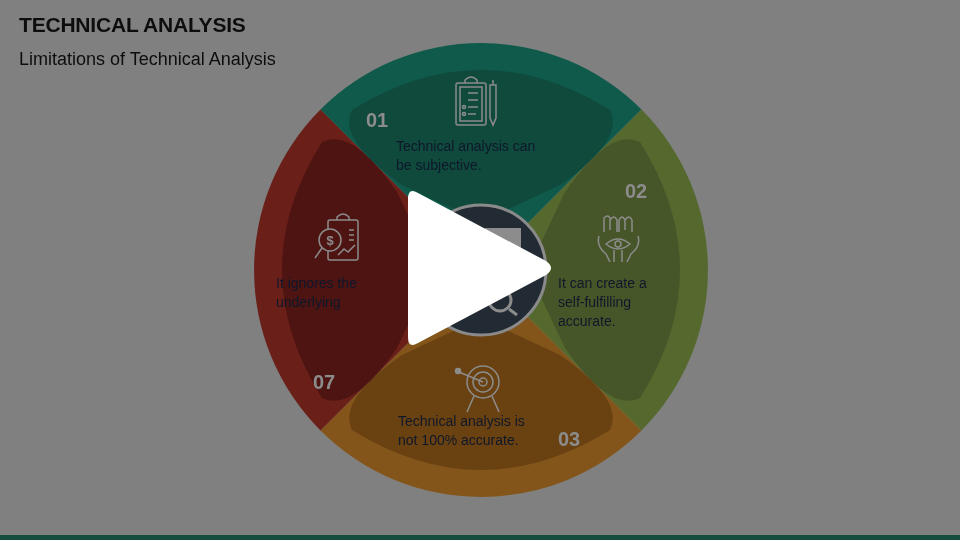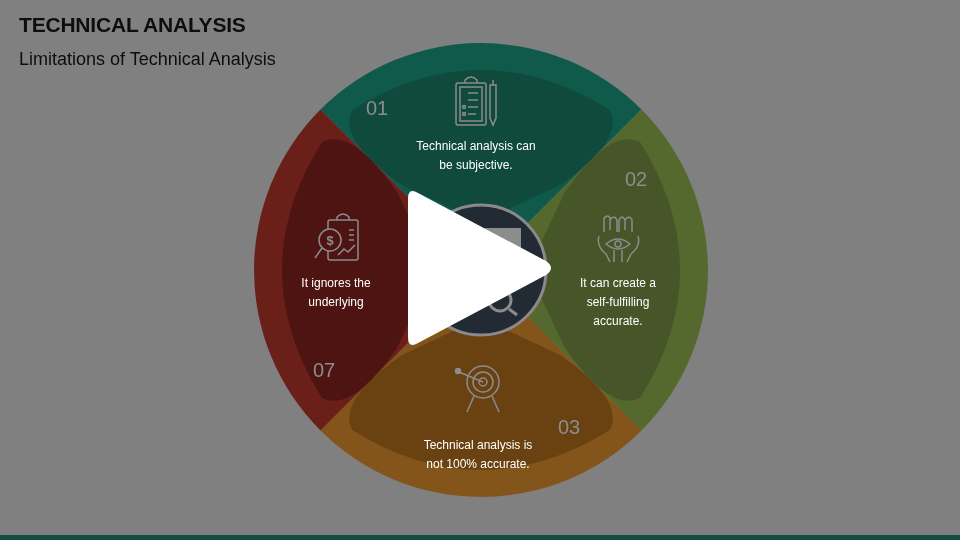--- a/index.html
+++ b/index.html
@@ -3,22 +3,22 @@
 <meta charset="utf-8">
 <style>
   html, body { margin:0; padding:0; }
   body { width:960px; height:540px; overflow:hidden; background:#808080; position:relative;
          font-family:"Liberation Sans", "DejaVu Sans", sans-serif; }
   .slide { position:absolute; inset:0; background:#808080; }
   .title { position:absolute; left:19px; top:13px; font-size:21px; font-weight:bold; color:#0d0d0d; letter-spacing:-0.2px;text-align:center; }
   .subtitle { position:absolute; left:19px; top:49px; font-size:18px; color:#0d0d0d; }
   .bottom-bar { position:absolute; left:0; right:0; bottom:0; height:5px; background:#134d3f; }
   svg.wheel { position:absolute; left:0; top:0; }
-  .seg-text { position:absolute; color:#ffffff; font-size:12px; line-height:19px; text-align:center; }
-  .seg-num { position:absolute; color:#8c8c8c; font-size:20px; font-weight:normal; }
+  .seg-text { position:absolute; color:#0f172a; font-size:14px; line-height:19px; }
+  .seg-num { position:absolute; color:#8c8c8c; font-size:20px; font-weight:bold;margin-top:12px; }
   .play-btn { position:absolute; left:400px; top:183px; width:160px; height:170px; cursor:pointer; }
 </style>
 </head>
 <body>
 
 <div class="slide">
   <div class="title">TECHNICAL ANALYSIS</div>
   <div class="subtitle">Limitations of Technical Analysis</div>
 
   <svg class="wheel" width="960" height="540" viewBox="0 0 960 540">
@@ -96,21 +96,21 @@
     <div>be subjective.</div>
   </div>
 
   <div class="seg-num" style="left:625px;top:168px;">02</div>
   <div class="seg-text" style="left:558px;top:274px;width:120px;">
     <div>It can create a</div>
     <div>self-fulfilling</div>
     <div>accurate.</div>
   </div>
 
-  <div class="seg-text" style="left:398px;top:436px;width:160px;">
+  <div class="seg-text" style="left:398px;top:412px;width:160px;">
     <div>Technical analysis is</div>
     <div>not 100% accurate.</div>
   </div>
   <div class="seg-num" style="left:558px;top:416px;">03</div>
 
   <div class="seg-text" style="left:276px;top:274px;width:120px;">
     <div>It ignores the</div>
     <div>underlying</div>
   </div>
   <div class="seg-num" style="left:313px;top:359px;">07</div>

